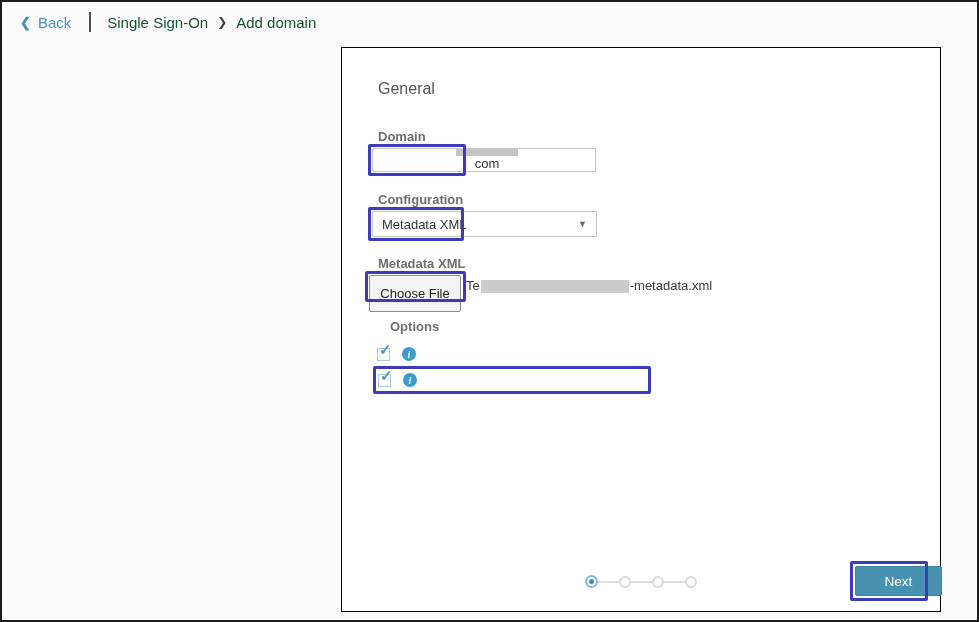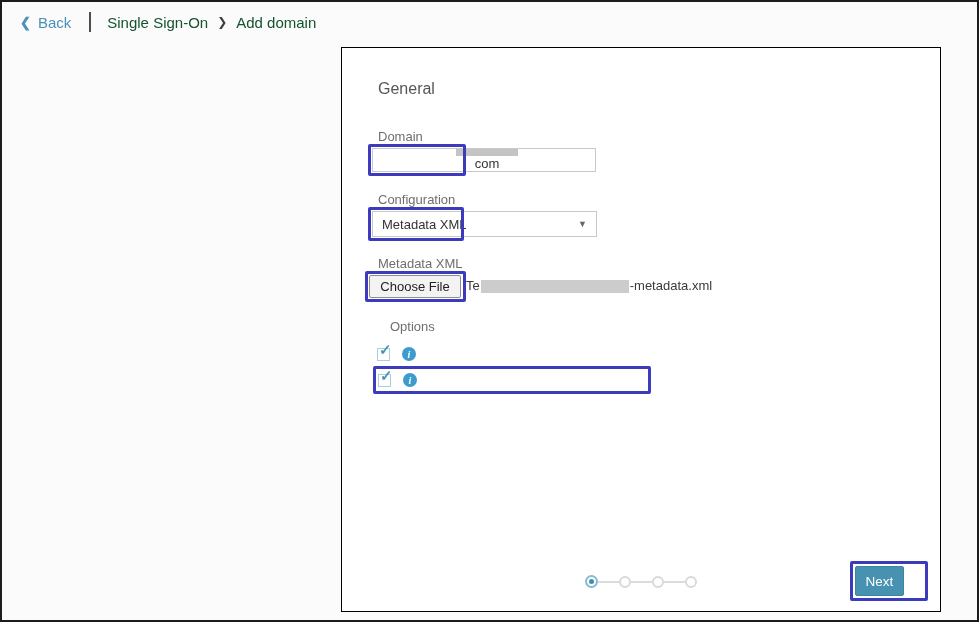--- a/index.html
+++ b/index.html
@@ -15,45 +15,45 @@
   .back-link .chev { font-size:13px; margin-right:7px; font-weight:bold; }
   .crumb-sep { width:2px; height:20px; background:#4e4e4e; margin:0 16px 0 18px; }
   .crumb { color:#14532d; font-size:15px; }
   .crumb-chev { color:#3e3e3e; font-size:12px; margin:0 9px; }
   
   .card {
     position:absolute; left:339px; top:45px; width:600px; height:565px;
     background:#ffffff; border:1px solid #000000;
   }
   .heading { position:absolute; left:36px; top:32px; font-size:16px; color:#555555; }
-  .field-label { position:absolute; font-size:13px; font-weight:normal; color:#6e6e6e; }
+  .field-label { position:absolute; font-size:13px; font-weight:bold; color:#6e6e6e; }
   .lbl-domain   { left:36px; top:81px; }
   .lbl-config   { left:36px; top:144px; }
   .lbl-metadata { left:36px; top:208px; }
   .lbl-options  { left:36px; top:271px;margin-left:12px; }
   
   .text-input {
     position:absolute; left:30px; top:100px; width:224px; height:24px;
     background:#fff; border:1px solid #c9c9c9; display:flex; align-items:center;
     padding-left:6px; font-size:13px; color:#333;flex-direction:column;
   }
   .redact-domain { width:62px; height:13px; background:#c4c4c4; display:inline-block; }
   
   .dropdown {
     position:absolute; left:30px; top:163px; width:225px; height:26px;
     background:#fff; border:1px solid #c9c9c9; display:flex; align-items:center;
     justify-content:space-between; padding:0 9px; font-size:13px; color:#333; cursor:pointer;
   }
   .caret { color:#666; font-size:9px; }
   
   .choose-file-btn {
-    position:absolute; left:27px; top:227px; width:92px; height:23px;
+    position:absolute; left:27px; top:227px; width:92px; height:37px;
     background:#f3f3f3; border:1px solid #8d8d8d; border-radius:2px;
     font-size:13px; color:#222; display:flex; align-items:center; justify-content:center;
-    font-family:"Liberation Sans", sans-serif; cursor:pointer;
+    font-family:"Liberation Sans", sans-serif; cursor:pointer;text-decoration:underline;
   }
   .filename { position:absolute; left:124px; top:230px; display:flex; align-items:flex-end; font-size:13px; color:#3a3a3a; }
   .redact-file { width:148px; height:13px; background:#cccccc; display:inline-block; margin:0 1px; }
   
   .cb-row { position:absolute; display:flex; align-items:center; height:18px; }
   .cb-row-1 { left:35px; top:297px; }
   .cb-row-2 { left:36px; top:323px; }
   .cb { width:13px; height:13px; border:1px solid #a9cfdf; background:#fff; position:relative; display:inline-block; margin-right:6px; cursor:pointer; }
   .cb .check { position:absolute; left:1px; top:-7px; font-size:15px; color:#4693b5; font-weight:bold; line-height:15px; }
   .cb-label { font-size:13.5px; color:#3d4852; }
@@ -64,21 +64,21 @@
     display:inline-flex; align-items:center; justify-content:center; margin-left:6px; cursor:pointer;
   }
   
   .stepper { position:absolute; left:243px; top:527px; display:flex; align-items:center; }
   .dot { width:12px; height:12px; border:2px solid #d9d9d9; border-radius:50%; background:#fff; display:inline-block; position:relative; }
   .dot.active { width:13px; height:13px; border-color:#85bcd1; }
   .dot-inner { position:absolute; left:2px; top:2px; width:5px; height:5px; background:#3f8fae; border-radius:50%; }
   .connector { width:21px; height:2px; background:#dcdcdc; }
   
   .next-btn {
-    position:absolute; left:513px; top:518px; width:49px; height:30px;
+    position:absolute; left:513px; top:518px; width:87px; height:30px;
     background:var(--accent-teal,#4792b0); border:1px solid #3d849f; border-radius:2px;
     color:#fff; font-size:13.5px; display:flex; align-items:center; justify-content:center; cursor:pointer;
   }
   
   .ann { position:absolute; border:3px solid var(--annotation,#3b3bbb); border-radius:2px; pointer-events:none; }
   .ann-domain  { left:26px;  top:96px;  width:98px;  height:32px; }
   .ann-config  { left:26px;  top:159px; width:96px;  height:34px; }
   .ann-file    { left:23px;  top:223px; width:101px; height:31px; }
   .ann-option  { left:31px;  top:318px; width:278px; height:28px; }
   .ann-next    { left:508px; top:513px; width:78px;  height:40px; }

